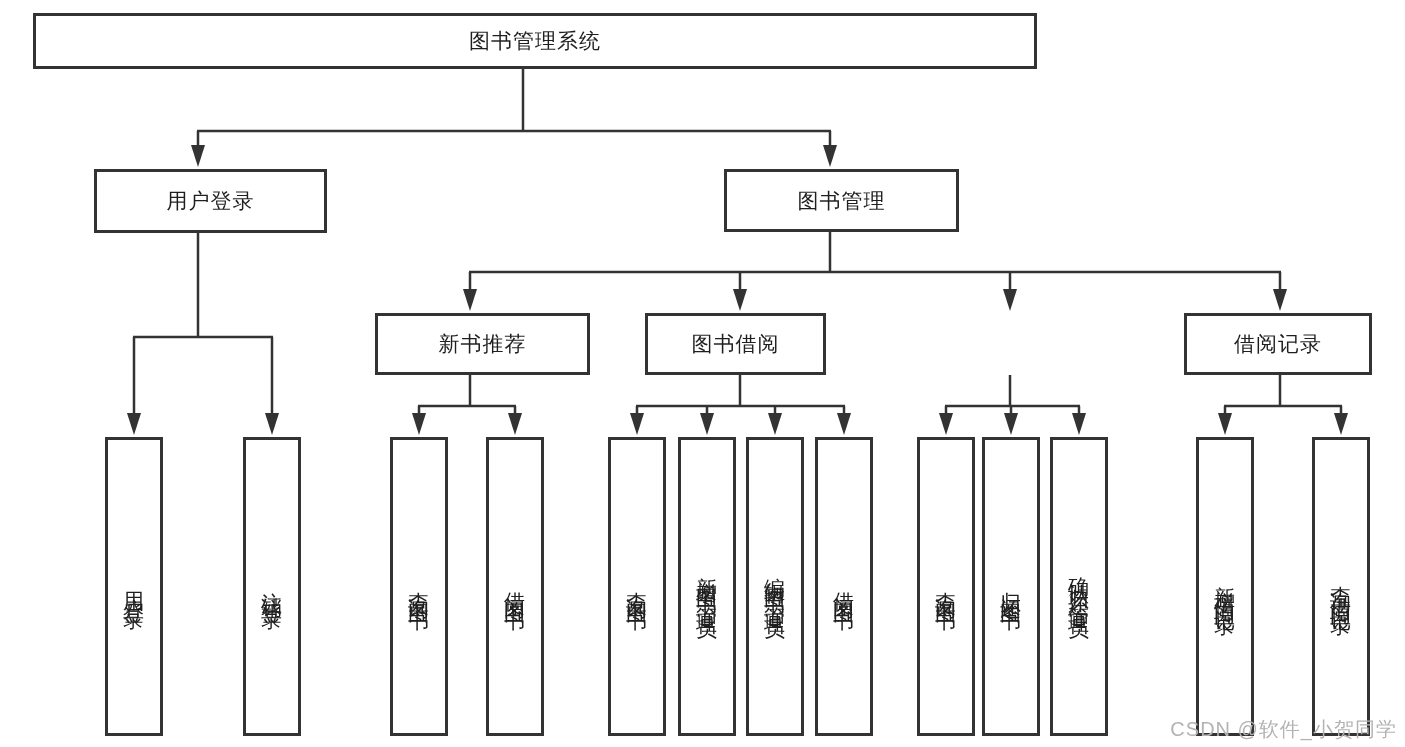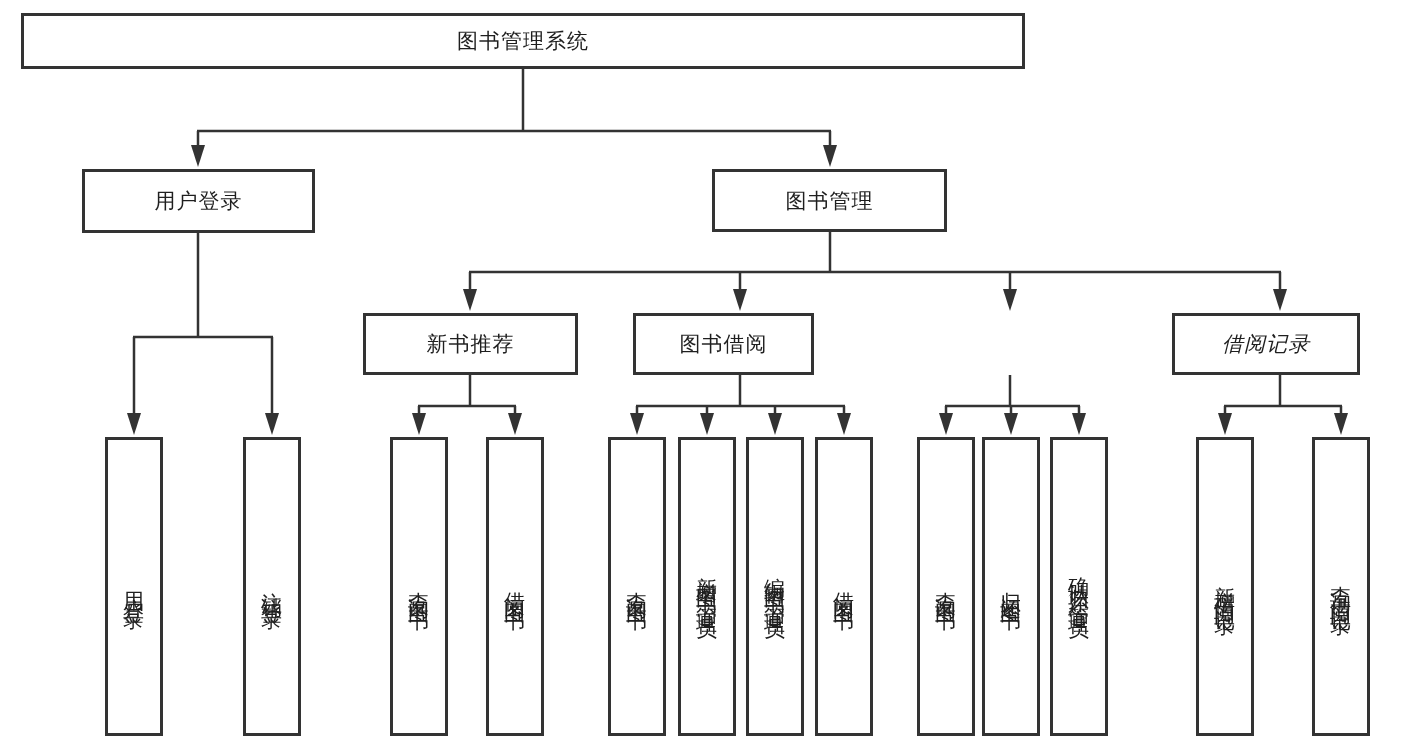--- a/index.html
+++ b/index.html
@@ -23,20 +23,21 @@
     background: #ffffff;
     display: flex;
     align-items: center;
     justify-content: center;
     color: #1f1f1f;
   }
   .h-node {
     font-size: 21px;
     letter-spacing: 1px;
     text-align: center;
+    margin-left: 12px;
   }
   .leaf {
     top: 437px;
     width: 58px;
     height: 299px;
   }
   .leaf .v-text {
     writing-mode: vertical-rl;
     text-orientation: mixed;
     font-size: 21px;
@@ -123,21 +124,21 @@
   <div class="node h-node" style="left:363px; top:313px; width:215px; height:62px;">
     <span>新书推荐</span>
   </div>
 
   <div class="node h-node" style="left:712px; top:169px; width:235px; height:63px;">
     <span>图书管理</span>
   </div>
   <div class="node h-node" style="left:633px; top:313px; width:181px; height:62px;">
     <span>图书借阅</span>
   </div>
-  <div class="node h-node" style="left:1172px; top:313px; width:188px; height:62px;font-style:italic;">
+  <div class="node h-node" style="left:1172px; top:313px; width:188px; height:62px;">
     <span>借阅记录</span>
   </div>
 
   <div class="node leaf" style="left:105px;">
     <span class="v-text">用户登录</span>
   </div>
   <div class="node leaf" style="left:243px;">
     <span class="v-text">注销登录</span>
   </div>
   <div class="node leaf" style="left:390px;">
@@ -167,14 +168,15 @@
   <div class="node leaf" style="left:1050px;">
     <span class="v-text">确认归还（管理员）</span>
   </div>
   <div class="node leaf" style="left:1196px;">
     <span class="v-text">新增借阅记录</span>
   </div>
   <div class="node leaf" style="left:1312px;">
     <span class="v-text">查询借阅记录</span>
   </div>
 
+  <div class="watermark">CSDN @软件_小贺同学</div>
 
 </div>
 
 </body></html>

